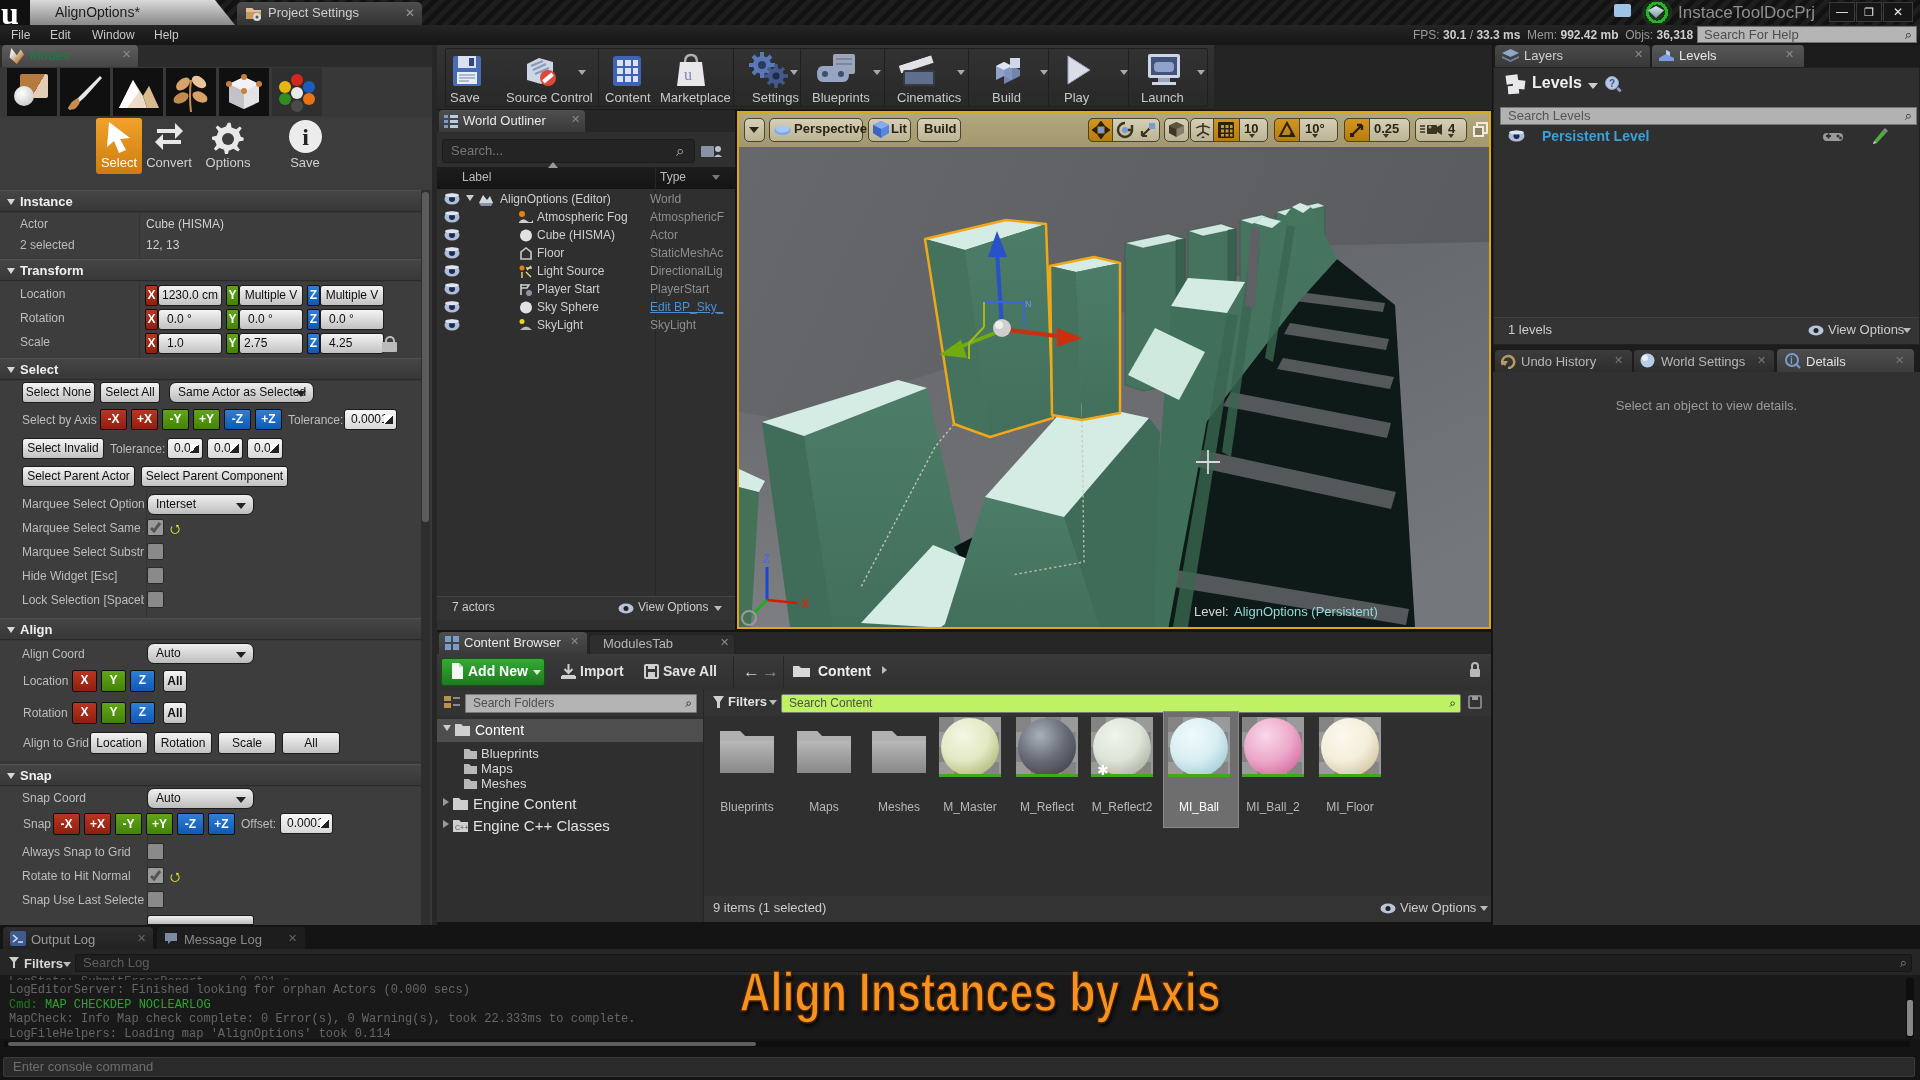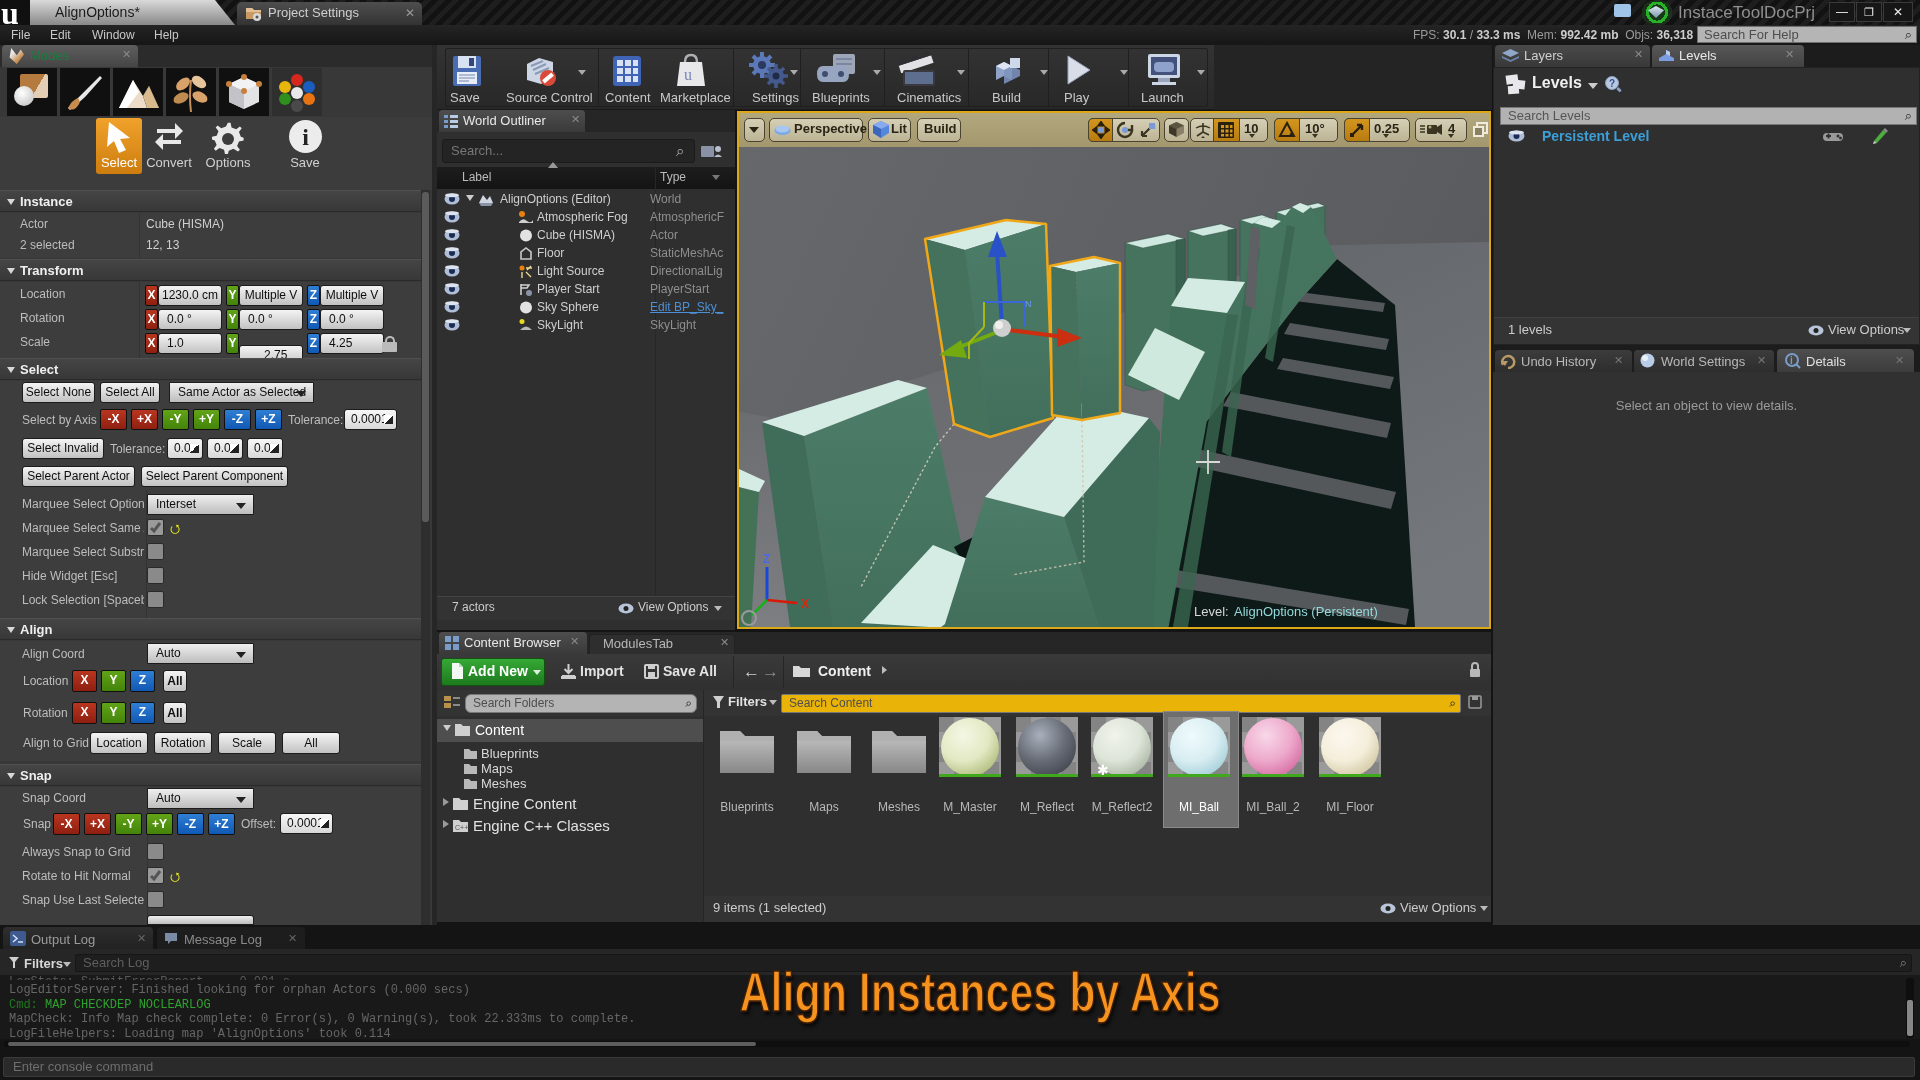--- a/index.html
+++ b/index.html
@@ -1,21 +1,21 @@
 <!DOCTYPE html>
 <html><head>
 <meta charset="utf-8">
 <style>
 *{margin:0;padding:0;box-sizing:border-box}
 html,body{width:1920px;height:1080px;overflow:hidden;background:#141414;font-family:"Liberation Sans",sans-serif}
 #root{position:absolute;left:0;top:0;width:1920px;height:1080px;background:#141414}
 .a{position:absolute}
 .txt{color:#c8c8c8;font-size:12px}
 .b{position:absolute;background:linear-gradient(#f4f4f4,#c2c2c2);border:1px solid #1c1c1c;border-radius:3px;color:#0e0e0e;text-align:center;font-size:12px;line-height:18px}
-.dd{position:absolute;background:linear-gradient(#efefef,#bdbdbd);border:1px solid #1c1c1c;border-radius:1px;color:#0e0e0e;font-size:12px;line-height:19px;padding-left:8px;padding-right:18px;white-space:nowrap;overflow:hidden}
+.dd{position:absolute;background:linear-gradient(#efefef,#bdbdbd);border:1px solid #1c1c1c;border-radius:7px;color:#0e0e0e;font-size:12px;line-height:19px;padding-left:8px;padding-right:18px;white-space:nowrap;overflow:hidden}
 .dd:after{content:"";position:absolute;right:7px;top:8px;border-left:5px solid transparent;border-right:5px solid transparent;border-top:6px solid #222}
 .badge{position:absolute;color:#fff;text-align:center;font-size:12px;font-weight:bold;border-radius:2px;border:1px solid #101010;line-height:19px}
 .red{background:linear-gradient(#b93620,#8e1f10)}
 .green{background:linear-gradient(#62a417,#43830a)}
 .blue{background:linear-gradient(#2f7fd4,#1058b4)}
 .chk{position:absolute;width:17px;height:17px;background:#8a8a8a;border:1px solid #2a2a2a;border-radius:2px}
 .spin{position:absolute;background:linear-gradient(#f7f7f7,#d8d8d8);border:1px solid #1c1c1c;border-radius:3px;color:#0e0e0e;font-size:12px;line-height:18px;padding-left:6px}
 .spin:after{content:"";position:absolute;right:3px;top:5px;width:9px;height:9px;background:linear-gradient(135deg,#fff 50%,#222 50%)}
 .sechead{position:absolute;left:0;width:424px;height:22px;background:linear-gradient(#454545,#383838);border-top:1px solid #505050;border-bottom:1px solid #2a2a2a;color:#efefef;font-size:13px;font-weight:bold;line-height:22px;padding-left:20px}
 .sechead:before{content:"";position:absolute;left:7px;top:8px;border-top:6px solid #d8d8d8;border-left:4px solid transparent;border-right:4px solid transparent}
@@ -157,21 +157,21 @@
 <div class="badge red" style="left:145px;top:309px;width:13px;height:21px">X</div>
 <div class="b" style="left:158px;top:309px;width:64px;height:21px;line-height:19px;text-align:left;padding-left:8px">0.0 °</div>
 <div class="badge green" style="left:226px;top:309px;width:13px;height:21px">Y</div>
 <div class="b" style="left:239px;top:309px;width:64px;height:21px;line-height:19px;text-align:left;padding-left:8px">0.0 °</div>
 <div class="badge blue" style="left:307px;top:309px;width:13px;height:21px">Z</div>
 <div class="b" style="left:320px;top:309px;width:64px;height:21px;line-height:19px;text-align:left;padding-left:8px">0.0 °</div>
 <div class="lbl" style="left:20px;top:335px">Scale</div>
 <div class="badge red" style="left:145px;top:333px;width:13px;height:21px">X</div>
 <div class="b" style="left:158px;top:333px;width:64px;height:21px;line-height:19px;text-align:left;padding-left:8px">1.0</div>
 <div class="badge green" style="left:226px;top:333px;width:13px;height:21px">Y</div>
-<div class="b" style="left:239px;top:345px;width:64px;height:21px;line-height:19px;text-align:left;padding-left:24px">2.75</div>
+<div class="b" style="left:239px;top:333px;width:64px;height:21px;line-height:19px;text-align:left;padding-left:4px">2.75</div>
 <div class="badge blue" style="left:307px;top:333px;width:13px;height:21px">Z</div>
 <div class="b" style="left:320px;top:333px;width:64px;height:21px;line-height:19px;text-align:left;padding-left:8px">4.25</div>
 <div class="a" style="left:385px;top:336px;width:10px;height:8px;border:2px solid #bbb;border-bottom:none;border-radius:5px 5px 0 0"></div>
 <div class="a" style="left:382px;top:342px;width:15px;height:10px;background:#bbb;border-radius:1px"></div>
 
 <div class="sechead" style="top:358px">Select</div>
 <div class="a" style="left:0;top:381px;width:424px;height:237px;background:#3d3d3d"></div>
 <div class="b" style="left:22px;top:382px;width:73px;height:21px">Select None</div>
 <div class="b" style="left:100px;top:382px;width:60px;height:21px">Select All</div>
 <div class="dd" style="left:169px;top:382px;width:145px;height:21px">Same Actor as Selected</div>
@@ -767,27 +767,27 @@
 <svg class="a" style="left:443px;top:694px" width="18" height="17">
       <g fill="#b8924a">
         <rect x="1" y="2" width="7" height="5"></rect>
         <rect x="1" y="9" width="7" height="5"></rect>
       </g>
       <g fill="#8a8a8a">
         <rect x="10" y="3" width="7" height="2"></rect>
         <rect x="10" y="10" width="7" height="2"></rect>
       </g>
     </svg>
-<div class="a" style="left:465px;top:694px;width:232px;height:19px;background:#b4b4b4;border:1px solid #777;border-radius:6px;color:#4e4e4e;font-size:12px;line-height:17px;padding-left:7px">Search Folders<span style="float:right;margin-right:4px;color:#222">⌕</span></div>
+<div class="a" style="left:465px;top:694px;width:232px;height:19px;background:#b4b4b4;border:1px solid #777;border-radius:1px;color:#4e4e4e;font-size:12px;line-height:17px;padding-left:7px">Search Folders<span style="float:right;margin-right:4px;color:#222">⌕</span></div>
 <svg class="a" style="left:712px;top:695px" width="13" height="14">
       <path d="M1 1 L12 1 L8 7 L8 13 L5 13 L5 7 Z" fill="#cfcfcf"></path>
     </svg>
 <div class="a" style="left:728px;top:694px;color:#e2e2e2;font-size:13px;font-weight:bold">Filters</div>
 <div class="a" style="left:769px;top:700px;border-left:4px solid transparent;border-right:4px solid transparent;border-top:5px solid #bbb"></div>
-<div class="a" style="left:781px;top:694px;width:680px;height:19px;background:#eab308;border:1px solid #777;border-radius:2px;color:#4e4e4e;font-size:12px;line-height:17px;padding-left:7px">Search Content<span style="float:right;margin-right:4px;color:#222">⌕</span></div>
+<div class="a" style="left:781px;top:694px;width:680px;height:19px;background:#bef264;border:1px solid #777;border-radius:2px;color:#4e4e4e;font-size:12px;line-height:17px;padding-left:7px">Search Content<span style="float:right;margin-right:4px;color:#222">⌕</span></div>
 <svg class="a" style="left:1468px;top:695px" width="14" height="14">
       <rect x="1" y="1" width="12" height="12" rx="1" fill="none" stroke="#9a9a9a" stroke-width="1.5"></rect>
       <rect x="4" y="1" width="6" height="4" fill="#9a9a9a"></rect>
     </svg>
 
 <div class="a" style="left:703px;top:690px;width:1px;height:232px;background:#262626"></div>
 <div class="a" style="left:437px;top:719px;width:266px;height:23px;background:#4e4e4e"></div>
 <div class="a" style="left:443px;top:725px;border-top:6px solid #ccc;border-left:4px solid transparent;border-right:4px solid transparent"></div>
 <svg class="a" style="left:454px;top:722px" width="17" height="15">
       <path d="M1 2 L7 2 L9 4 L16 4 L16 14 L1 14 Z" fill="#cfcfcf"></path>

